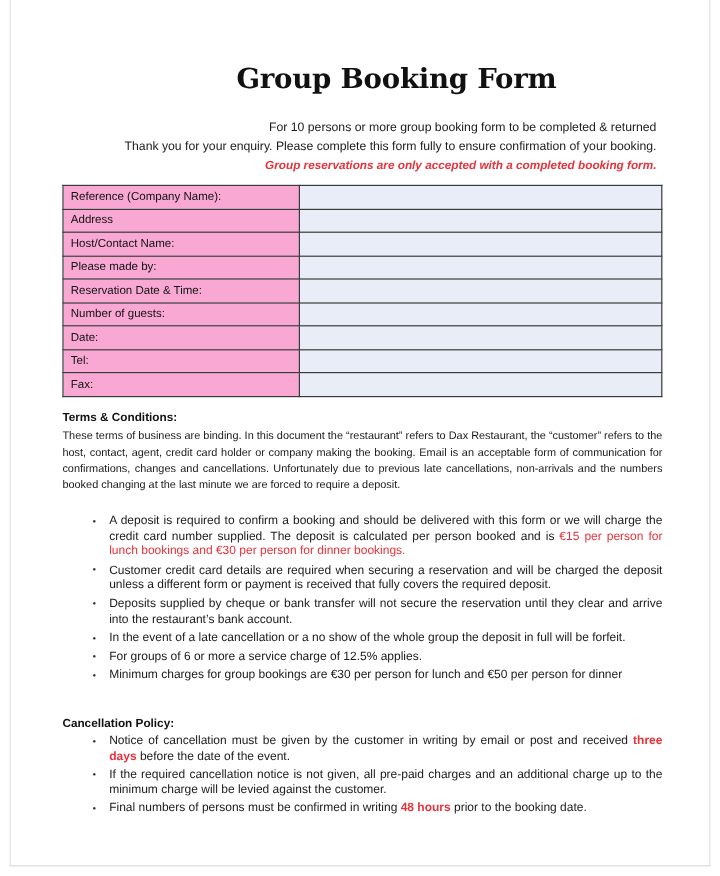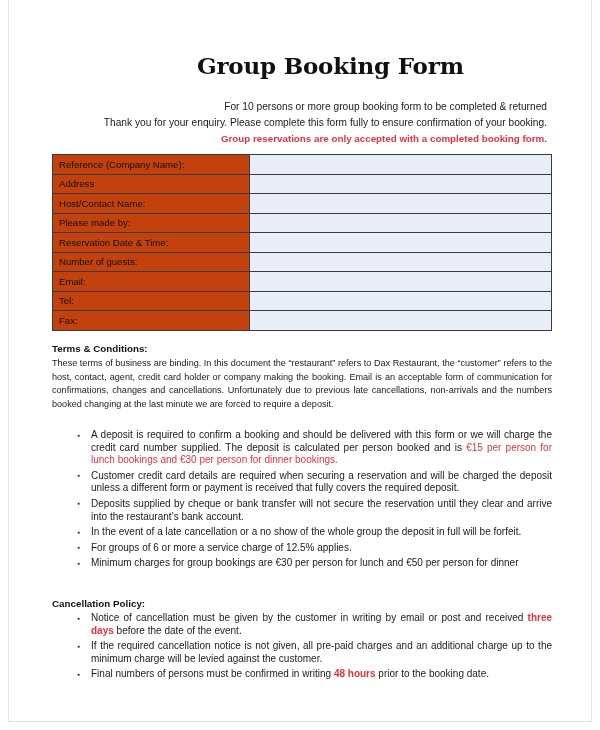--- a/index.html
+++ b/index.html
@@ -62,20 +62,21 @@
   }
   .intro-line {
     font-size: 10.2px;
     line-height: 16px;
     color: #1a1a1a;
     white-space: nowrap;
   }
   .intro-note {
     font-size: 9.8px;
     line-height: 15px;
+    font-style: italic;
     font-weight: bold;
     color: #e8323b;
     white-space: nowrap;
   }
 
   
   .form-table {
     position: absolute;
     left: 5px;
     top: 154px;
@@ -86,21 +87,21 @@
   .form-table td {
     border: 1px solid #3a3a3a;
     height: 18.5px;
     padding: 0 0 0 6px;
     font-size: 9.6px;
     color: #111111;
     vertical-align: middle;
   }
   .form-table td.label-cell {
     width: 190px;
-    background: #c2410c;
+    background: #f9a8d4;
     font-weight: normal;
   }
   .form-table td.value-cell {
     background: #e9edf7;
   }
 
   
   .section {
     position: absolute;
     left: 5px;
@@ -192,21 +193,21 @@
           </tr>
           <tr>
             <td class="label-cell">Reservation Date &amp; Time:</td>
             <td class="value-cell"></td>
           </tr>
           <tr>
             <td class="label-cell">Number of guests:</td>
             <td class="value-cell"></td>
           </tr>
           <tr>
-            <td class="label-cell">Email:</td>
+            <td class="label-cell">Date:</td>
             <td class="value-cell"></td>
           </tr>
           <tr>
             <td class="label-cell">Tel:</td>
             <td class="value-cell"></td>
           </tr>
           <tr>
             <td class="label-cell">Fax:</td>
             <td class="value-cell"></td>
           </tr>

